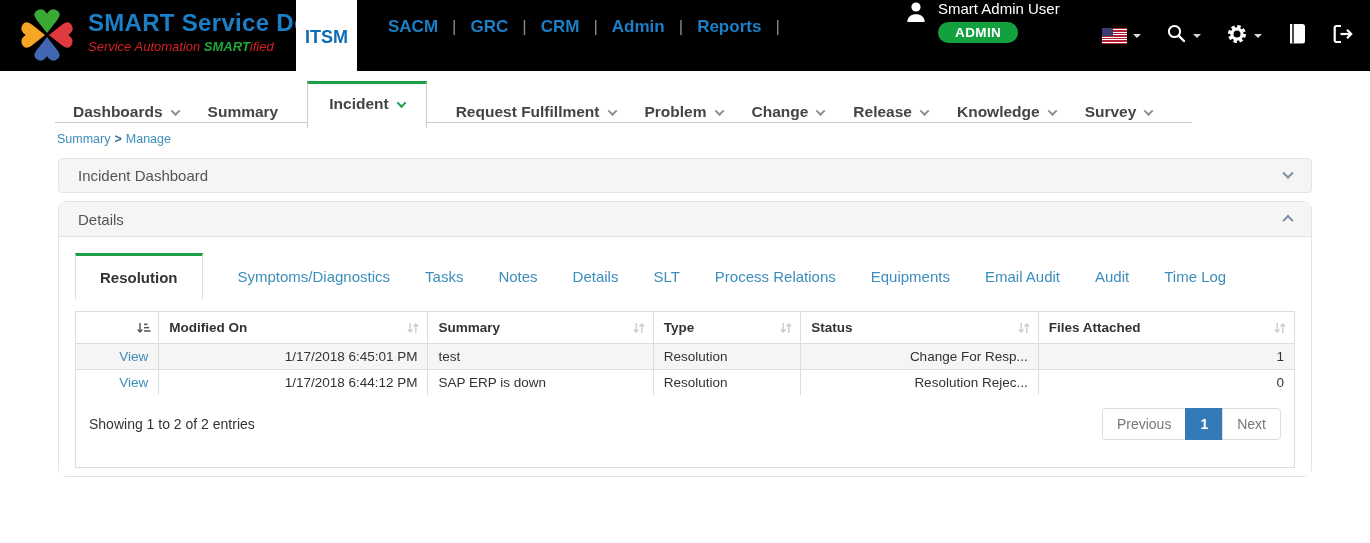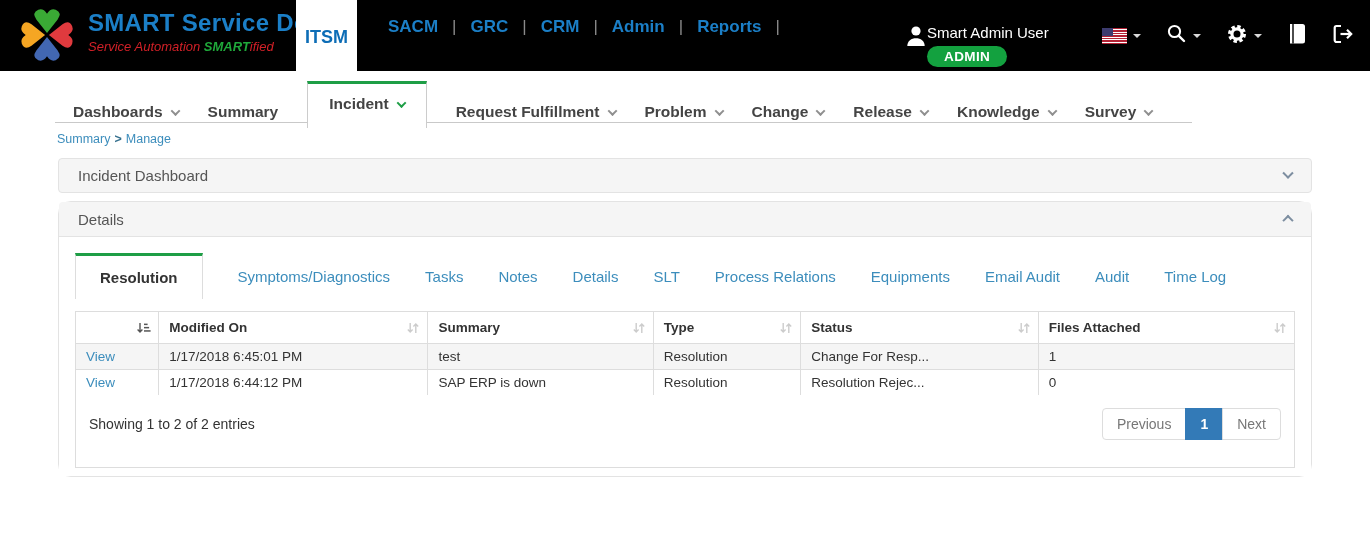--- a/index.html
+++ b/index.html
@@ -11,21 +11,21 @@
   .logo { position:absolute; left:16px; top:4px; }
   .brand { position:absolute; left:88px; top:9px; }
   .brand-title { font-size:24px; font-weight:700; color:#1b7fc7; letter-spacing:.3px; }
   .brand-sub { font-size:13px; font-style:italic; color:#d22027; margin-top:2px; }
   .brand-sub .smart { color:#1fa83a; font-weight:700; }
   .top-tab { position:absolute; left:296px; top:0; width:61px; height:75px; background:#fff; z-index:3;
              display:flex; align-items:center; justify-content:center; color:#0d6db6; font-weight:700; font-size:18px; cursor:pointer; }
   .top-links { position:absolute; left:388px; top:0; height:53px; display:flex; align-items:center; gap:14px; }
   .top-link { color:#1b7fc7; font-weight:700; font-size:17px; cursor:pointer; }
   .top-sep { color:#8a8a8a; font-size:17px; }
-  .user-block { position:absolute; left:905px; top:24px; display:flex; }
+  .user-block { position:absolute; left:905px; top:0; display:flex; gap:11px; }
   .user-name { color:#fff; font-size:15px; }
   .user-badge { margin-top:5px; display:inline-block; background:#13a13f; color:#fff; font-weight:700; font-size:13.5px;
                 padding:3px 17px; border-radius:12px; letter-spacing:.4px; cursor:pointer; }
   .top-icons { position:absolute; right:16px; top:0; height:71px; display:flex; align-items:center; gap:25px; }
   .icon-group { display:flex; align-items:center; gap:6px; cursor:pointer; }
   .caret-w { width:0; height:0; border-left:4px solid transparent; border-right:4px solid transparent; border-top:4px solid #d9d9d9; }
   .flag { position:relative; width:25px; height:16px;
           background:repeating-linear-gradient(180deg,#b22234 0 1.23px,#fff 1.23px 2.46px); }
   .flag::after { content:""; position:absolute; left:0; top:0; width:11px; height:8px; background:#3c3b6e; }
 
@@ -48,42 +48,42 @@
   .bc-sep { margin:0 4px; color:#35708e; font-weight:700; }
 
   
   .panels { margin:12px 58px 0 58px; }
   .panel-head { display:flex; align-items:center; justify-content:space-between; height:35px;
                 background:#f5f5f5; border:1px solid #e3e3e3; border-radius:4px; padding:0 19px;
                 color:#555; font-size:15px; margin-bottom:8px; cursor:pointer; }
   .pchev { width:8px; height:8px; border-right:2px solid #7d8ea0; border-bottom:2px solid #7d8ea0; }
   .pchev.down { transform:rotate(45deg) translate(-2px,-2px); }
   .pchev.up { transform:rotate(225deg) translate(-1px,-1px); }
-  .panel-open { border:1px solid #e3e3e3; border-radius:13px; margin-bottom:8px; }
+  .panel-open { border:1px solid #e3e3e3; border-radius:8px; margin-bottom:8px; }
   .panel-open .panel-head { border:none; border-bottom:1px solid #e3e3e3; border-radius:4px 4px 0 0; margin-bottom:0; }
   .panel-body { background:#fff; padding:16px 16px 10px 16px; height:239px; border-radius:0 0 4px 4px; }
 
   
   .dtabs { display:flex; align-items:center; gap:35px; height:46px; }
   .dtab { color:#3c8dbc; font-size:15px; cursor:pointer; white-space:nowrap; }
   .dtab.active { display:flex; align-items:center; height:46px; padding:0 24px; background:#fff;
                  border:1px solid #ddd; border-top:3px solid #1e9e46; border-bottom:none;
                  color:#333; font-weight:700; }
 
   
   .grid-wrap { margin-top:12px; border:1px solid #ddd; }
   table.grid { width:100%; border-collapse:collapse; font-size:13.5px; color:#333; table-layout:fixed; }
   .grid th { position:relative; text-align:left; font-weight:700; padding:8px 26px 8px 10px;
              border-bottom:1px solid #ddd; border-left:1px solid #ddd; cursor:pointer; }
   .grid th:first-child { border-left:none; }
   .grid td { padding:5px 10px; border-left:1px solid #ddd; border-top:1px solid #ddd; }
   .grid td:first-child { border-left:none; }
   .grid tbody tr:nth-child(odd) { background:#f5f5f5; }
   .sorticon { position:absolute; right:7px; top:50%; transform:translateY(-50%); line-height:0; }
-  .c-center { text-align:left; }
+  .c-center { text-align:right; }
   a.view { color:#3c8dbc; text-decoration:none; cursor:pointer; }
   .col-act { width:6.8%; } .col-mod { width:22.1%; } .col-sum { width:18.5%; }
   .col-typ { width:12.1%; } .col-sta { width:19.5%; } .col-fil { width:21%; }
 
   
   .grid-foot { display:flex; justify-content:space-between; align-items:center; padding:13px 13px 27px 13px; }
   .foot-info { font-size:14px; color:#333; }
   .pager { display:flex; }
   .pg { font-size:14px; padding:7px 14px; border:1px solid #ddd; background:#fff; color:#777;
         cursor:pointer; margin-left:-1px; text-decoration:none; }

